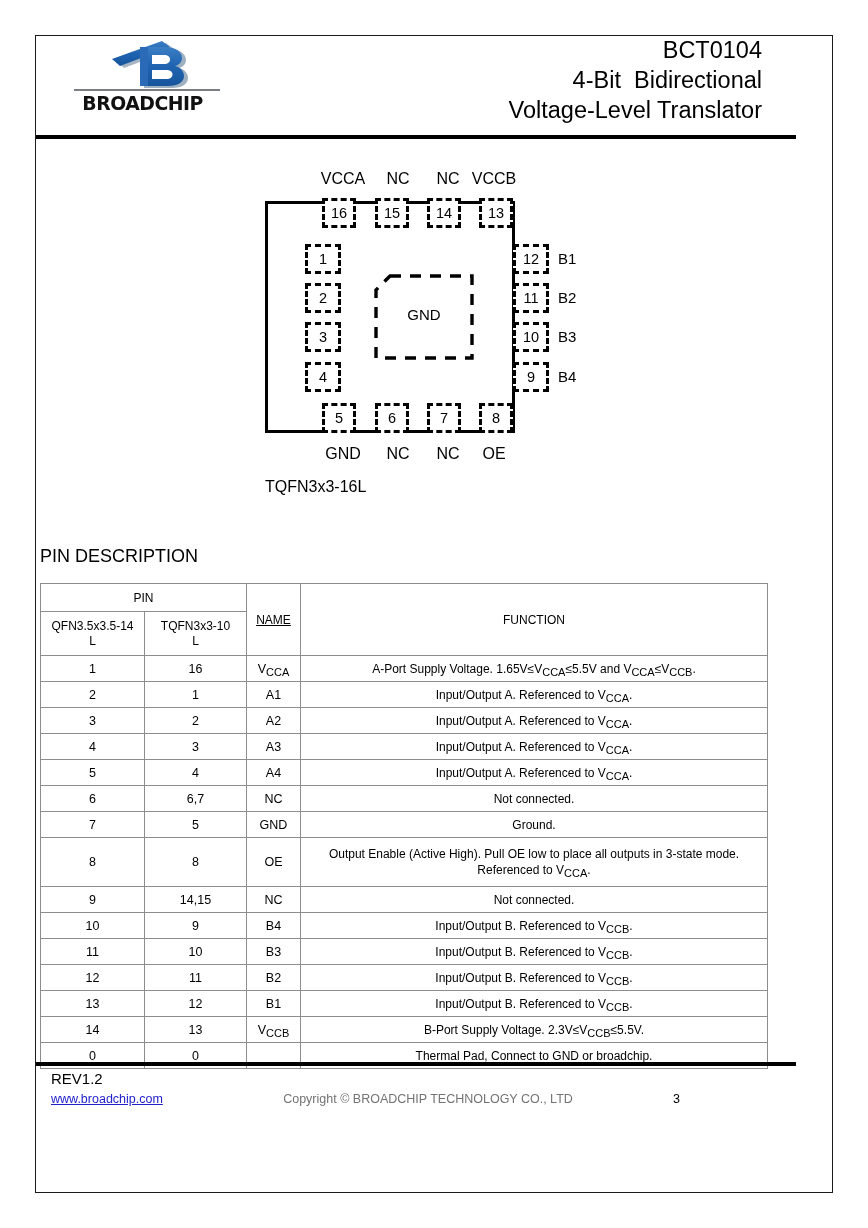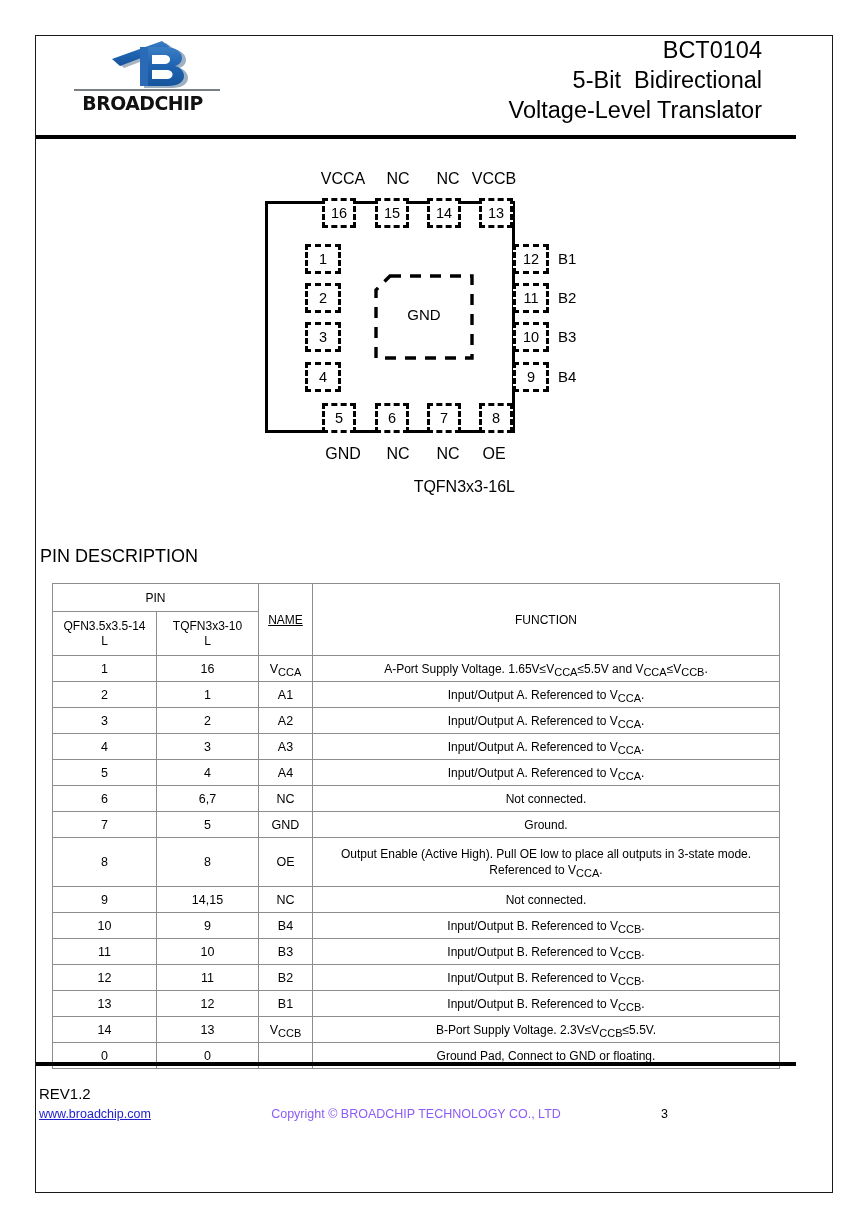--- a/index.html
+++ b/index.html
@@ -180,36 +180,36 @@
     width: 44px;
     text-align: left;
     font-size: 15px;
     color: #000;
   }
   #pkg-caption {
     position: absolute;
     left: 265px;
     top: 318px;
     width: 250px;
-    text-align: right;
+    text-align: left;
     font-size: 16px;
     color: #000;
   }
 
   
   #pin-desc-heading {
     position: absolute;
     left: 40px;
     top: 546px;
     font-size: 18px;
     color: #000;
   }
   #pin-table {
     position: absolute;
-    left: 52px;
+    left: 40px;
     top: 583px;
     width: 728px;
     border-collapse: collapse;
     font-size: 11.5px;
     color: #000;
   }
   #pin-table td, #pin-table th {
     border: 1px solid #8d8d8d;
     padding: 0;
     font-weight: normal;
@@ -241,25 +241,24 @@
   #footer-rule {
     position: absolute;
     left: 36px;
     top: 1062px;
     width: 760px;
     height: 3.5px;
     background: #000;
   }
   #footer {
     position: absolute;
-    left: 36px;
+    left: 48px;
     top: 1068px;
     width: 760px;
     height: 60px;
-    margin-top: 15px;
   }
   #rev {
     position: absolute;
     left: 3px;
     top: 2px;
     font-size: 15px;
     color: #000;
   }
   #site-link {
     position: absolute;
@@ -269,21 +268,21 @@
     color: #2222cc;
     text-decoration: underline;
   }
   #copyright {
     position: absolute;
     left: 0;
     top: 24px;
     width: 760px;
     text-align: center;
     font-size: 12.5px;
-    color: #8b5cf6;
+    color: #737373;
   }
   #page-number {
     position: absolute;
     left: 625px;
     top: 24px;
     font-size: 12.5px;
     color: #000;
   }
 </style>
 </head>
@@ -319,21 +318,21 @@
 
         <path d="M44 8 L52 8 L52 47 L44 47 Z" fill="#2a6ab6"></path>
       </svg>
     </div>
     <div id="logo-rule"></div>
     <div id="logo-word">BROADCHIP</div>
   </div>
 
   <div id="title-block">
     <div class="title-line">BCT0104</div>
-    <div class="title-line">5-Bit  Bidirectional</div>
+    <div class="title-line">4-Bit  Bidirectional</div>
     <div class="title-line">Voltage-Level Translator</div>
   </div>
 </div>
 <div id="header-rule"></div>
 
 <div id="pkg-area">
 
   <div class="sig-top" style="left:313px;width:60px;">VCCA</div>
   <div class="sig-top" style="left:378px;width:40px;">NC</div>
   <div class="sig-top" style="left:428px;width:40px;">NC</div>
@@ -488,21 +487,21 @@
       <tr class="body-row">
         <td class="c-num">14</td>
         <td class="c-num">13</td>
         <td class="c-name">V<sub>CCB</sub></td>
         <td class="c-func">B-Port Supply Voltage. 2.3V≤V<sub>CCB</sub>≤5.5V.</td>
       </tr>
       <tr class="body-row">
         <td class="c-num">0</td>
         <td class="c-num">0</td>
         <td class="c-name"></td>
-        <td class="c-func">Ground Pad, Connect to GND or floating.</td>
+        <td class="c-func">Thermal Pad, Connect to GND or broadchip.</td>
       </tr>
     </tbody>
 </table>
 
 <div id="footer-rule"></div>
 <div id="footer">
   <div id="rev">REV1.2</div>
   <a id="site-link" href="#">www.broadchip.com</a>
   <div id="copyright">Copyright © BROADCHIP TECHNOLOGY CO., LTD</div>
   <div id="page-number">3</div>

